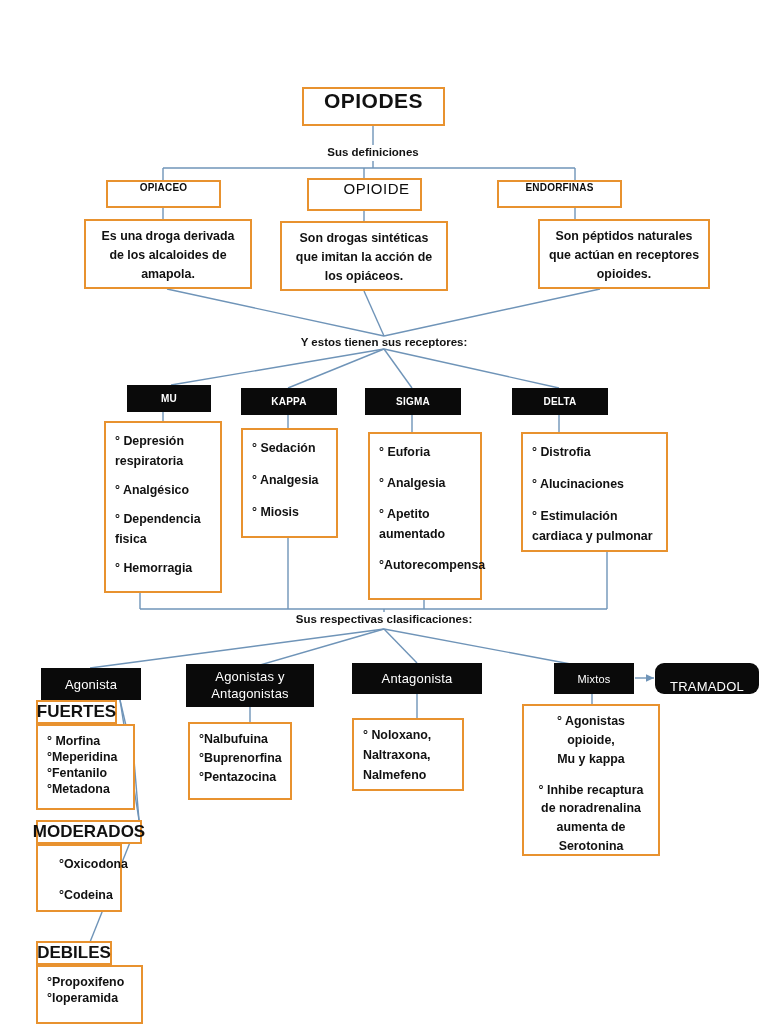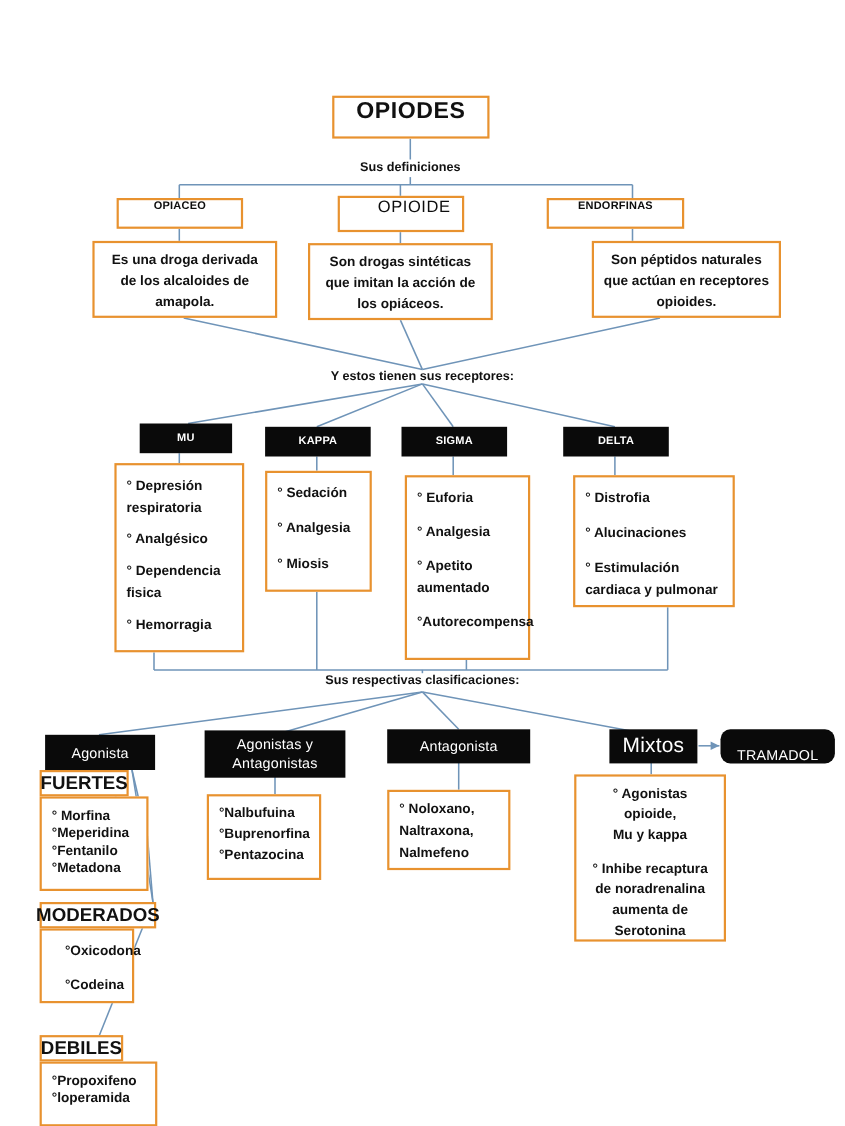--- a/index.html
+++ b/index.html
@@ -231,21 +231,21 @@
   </div>
 
   <div class="bbox head-box" style="left:186px;top:664px;width:128px;height:43px;font-weight:400;font-size:13px;line-height:1.25;text-align:center;">
     <span>Agonistas y Antagonistas</span>
   </div>
 
   <div class="bbox head-box" style="left:352px;top:663px;width:130px;height:31px;font-weight:400;font-size:13px;">
     <span>Antagonista</span>
   </div>
 
-  <div class="bbox head-box" style="left:554px;top:663px;width:80px;height:31px;font-weight:400;font-size:19px;">
+  <div class="bbox head-box" style="left:554px;top:663px;width:80px;height:31px;font-weight:400;font-size:11px;">
     <span>Mixtos</span>
   </div>
 
   <div class="bbox rounded head-box" style="left:655px;top:663px;width:104px;height:31px;font-weight:400;font-size:13px;">
     <span>TRAMADOL</span>
   </div>
 
   <div class="obox" style="left:36px;top:700px;width:81px;height:24px;">
     <span class="sub-head">FUERTES</span>
   </div>

